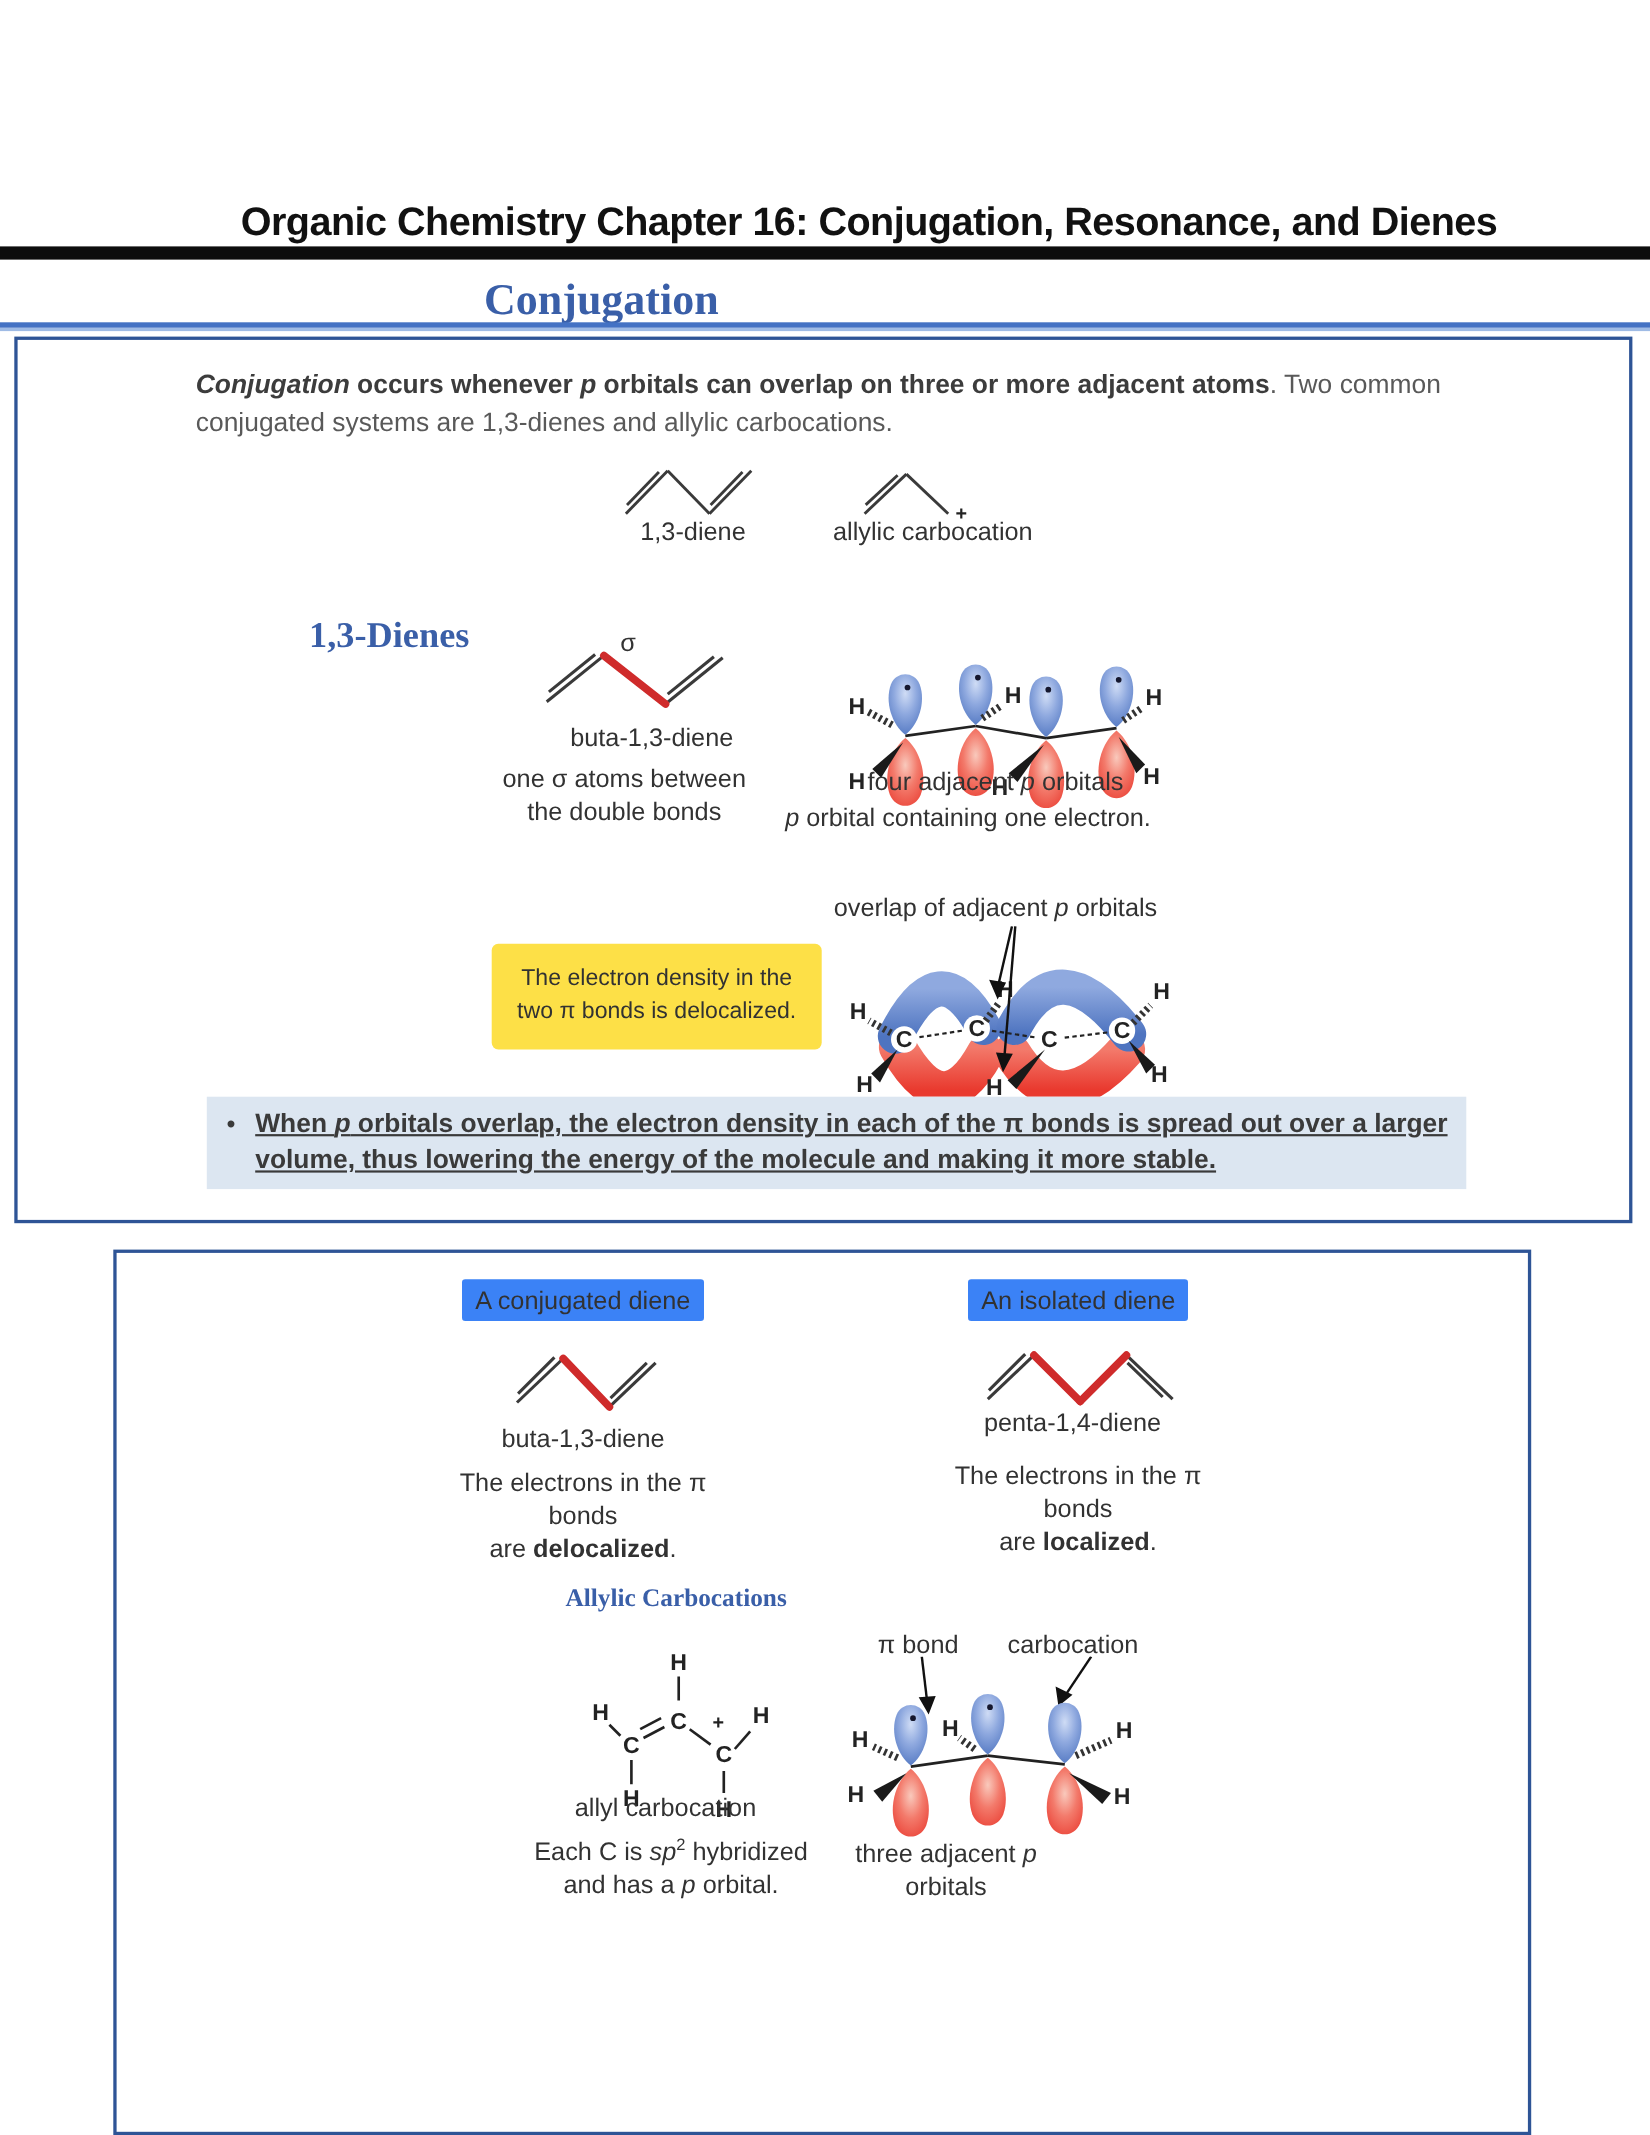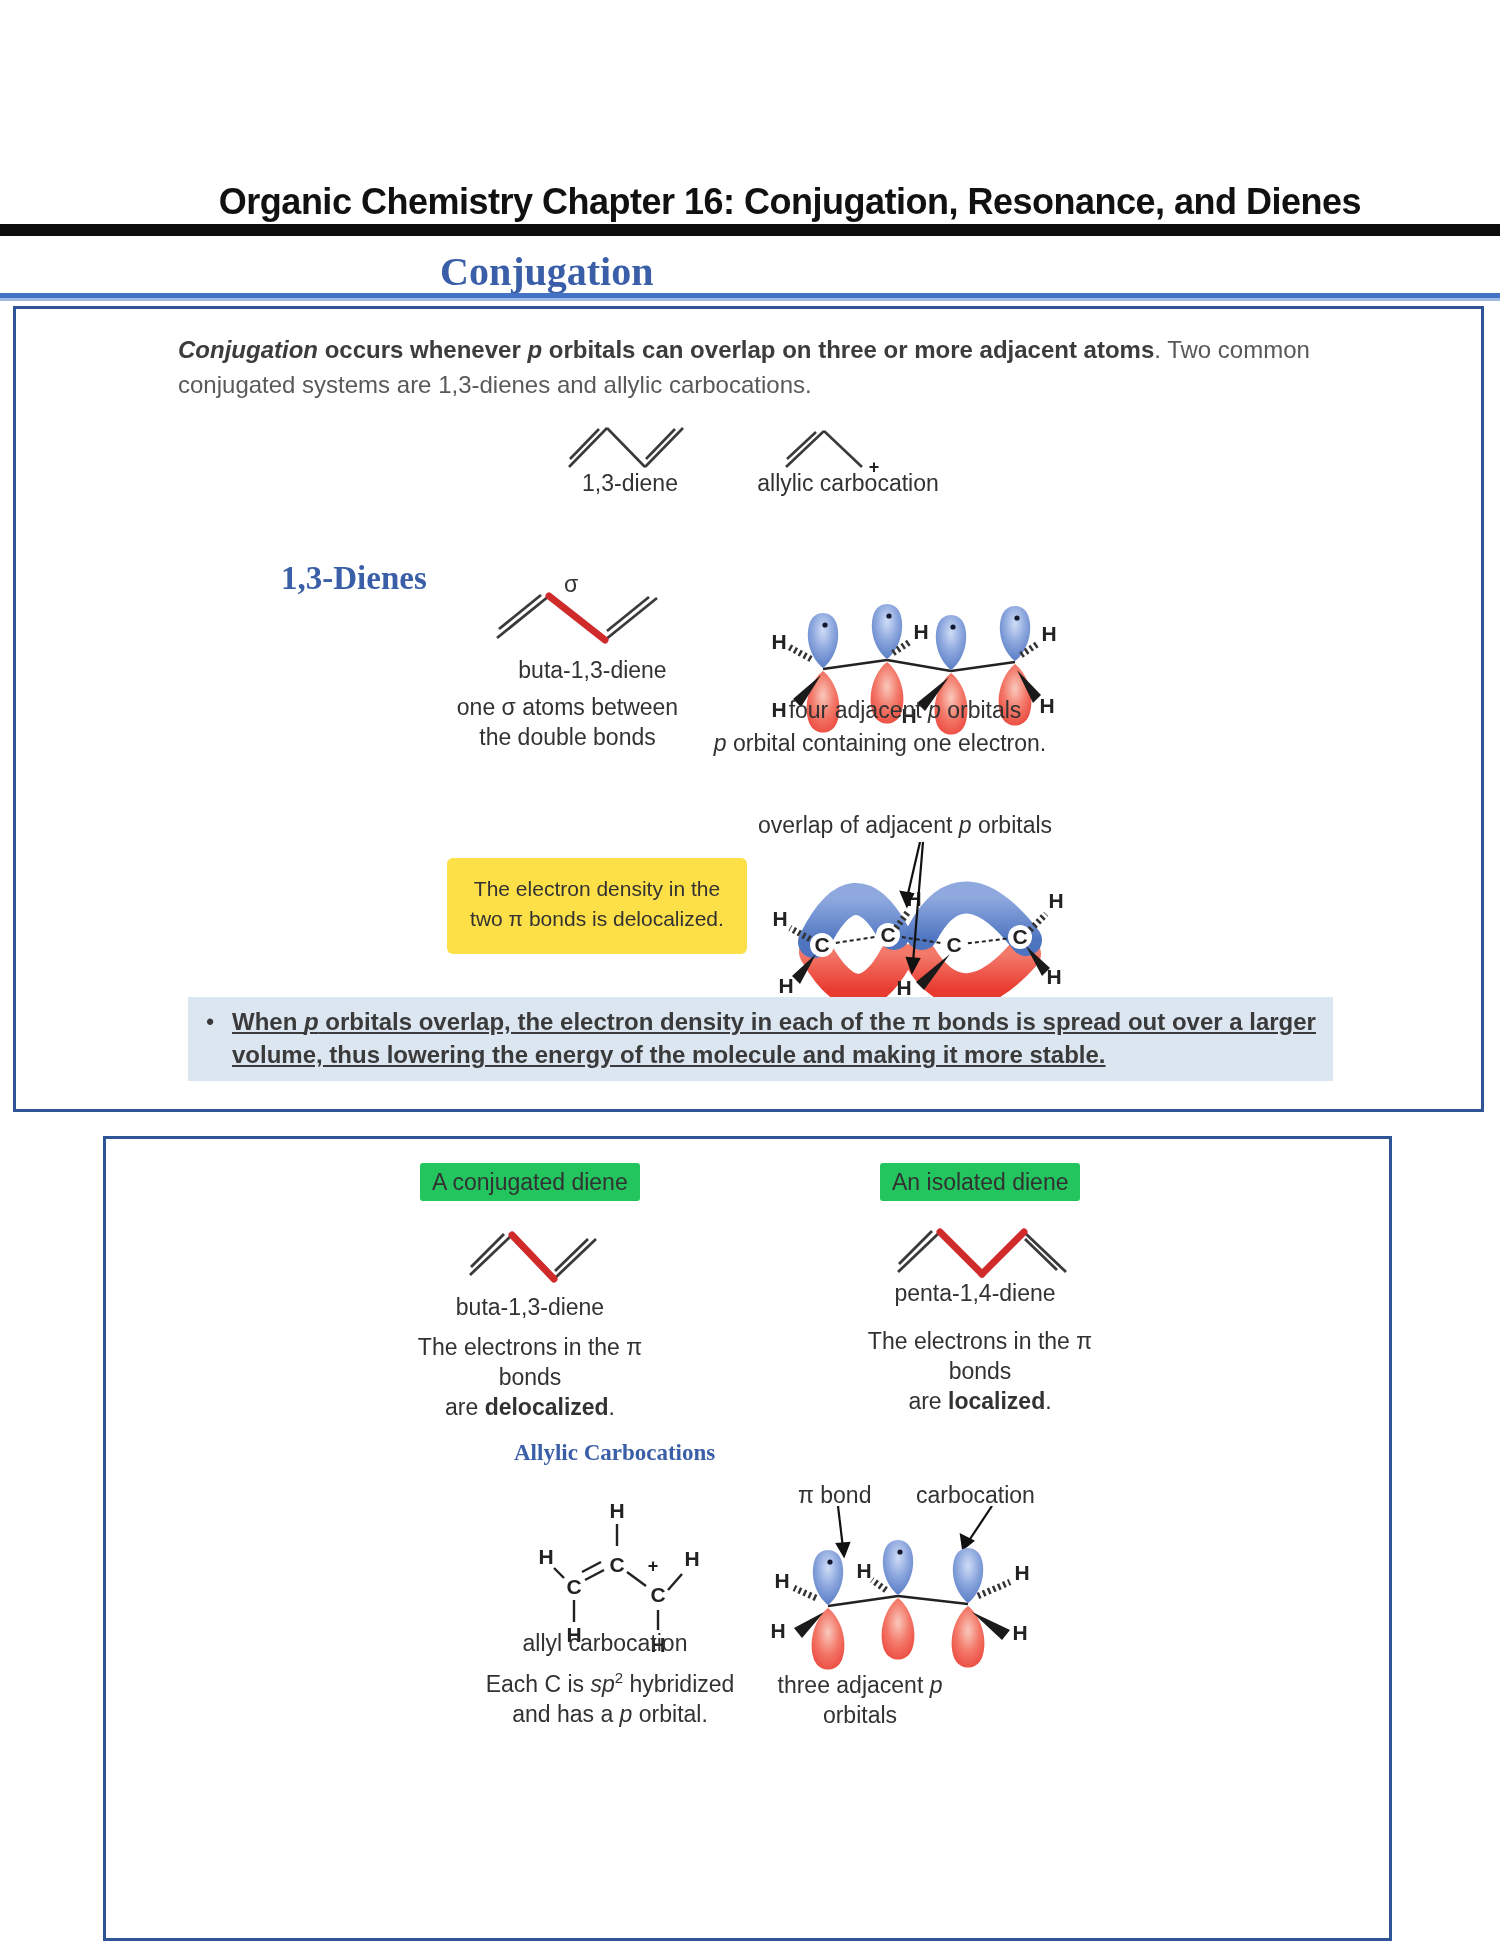--- a/index.html
+++ b/index.html
@@ -5,21 +5,21 @@
   html,body{margin:0;padding:0;}
   body{
     width:1500px;height:1941px;position:relative;background:#ffffff;
     font-family:"Liberation Sans", sans-serif;overflow:hidden;
   }
   .abs{position:absolute;}
   .ctr{text-align:center;}
   .dtx{color:#323232;font-size:23px;line-height:30px;}
   .it{font-style:italic;}
   .b{font-weight:bold;}
-  .graybg{background:#22c55e;border-radius:3px;padding:4px 12px;display:inline-block;}
+  .graybg{background:#3b82f6;border-radius:3px;padding:4px 12px;display:inline-block;}
   sup{font-size:15px;}
   .page-title{
     width:1500px;text-align:center;font-size:36px;font-weight:bold;color:#111;
     letter-spacing:-0.5px;
   }
   .black-rule{left:0;width:1500px;height:12px;background:#0d0d0d;}
   .section-heading{font-family:"Liberation Serif", serif;font-weight:bold;color:#3a5fa8;}
   .accent-line-dark{left:0;width:1500px;height:5px;background:#4472c4;}
   .accent-line-light{left:0;width:1500px;height:3px;background:#9fbbe5;}
   .frame{border:3px solid #2e5496;background:#fff;}

